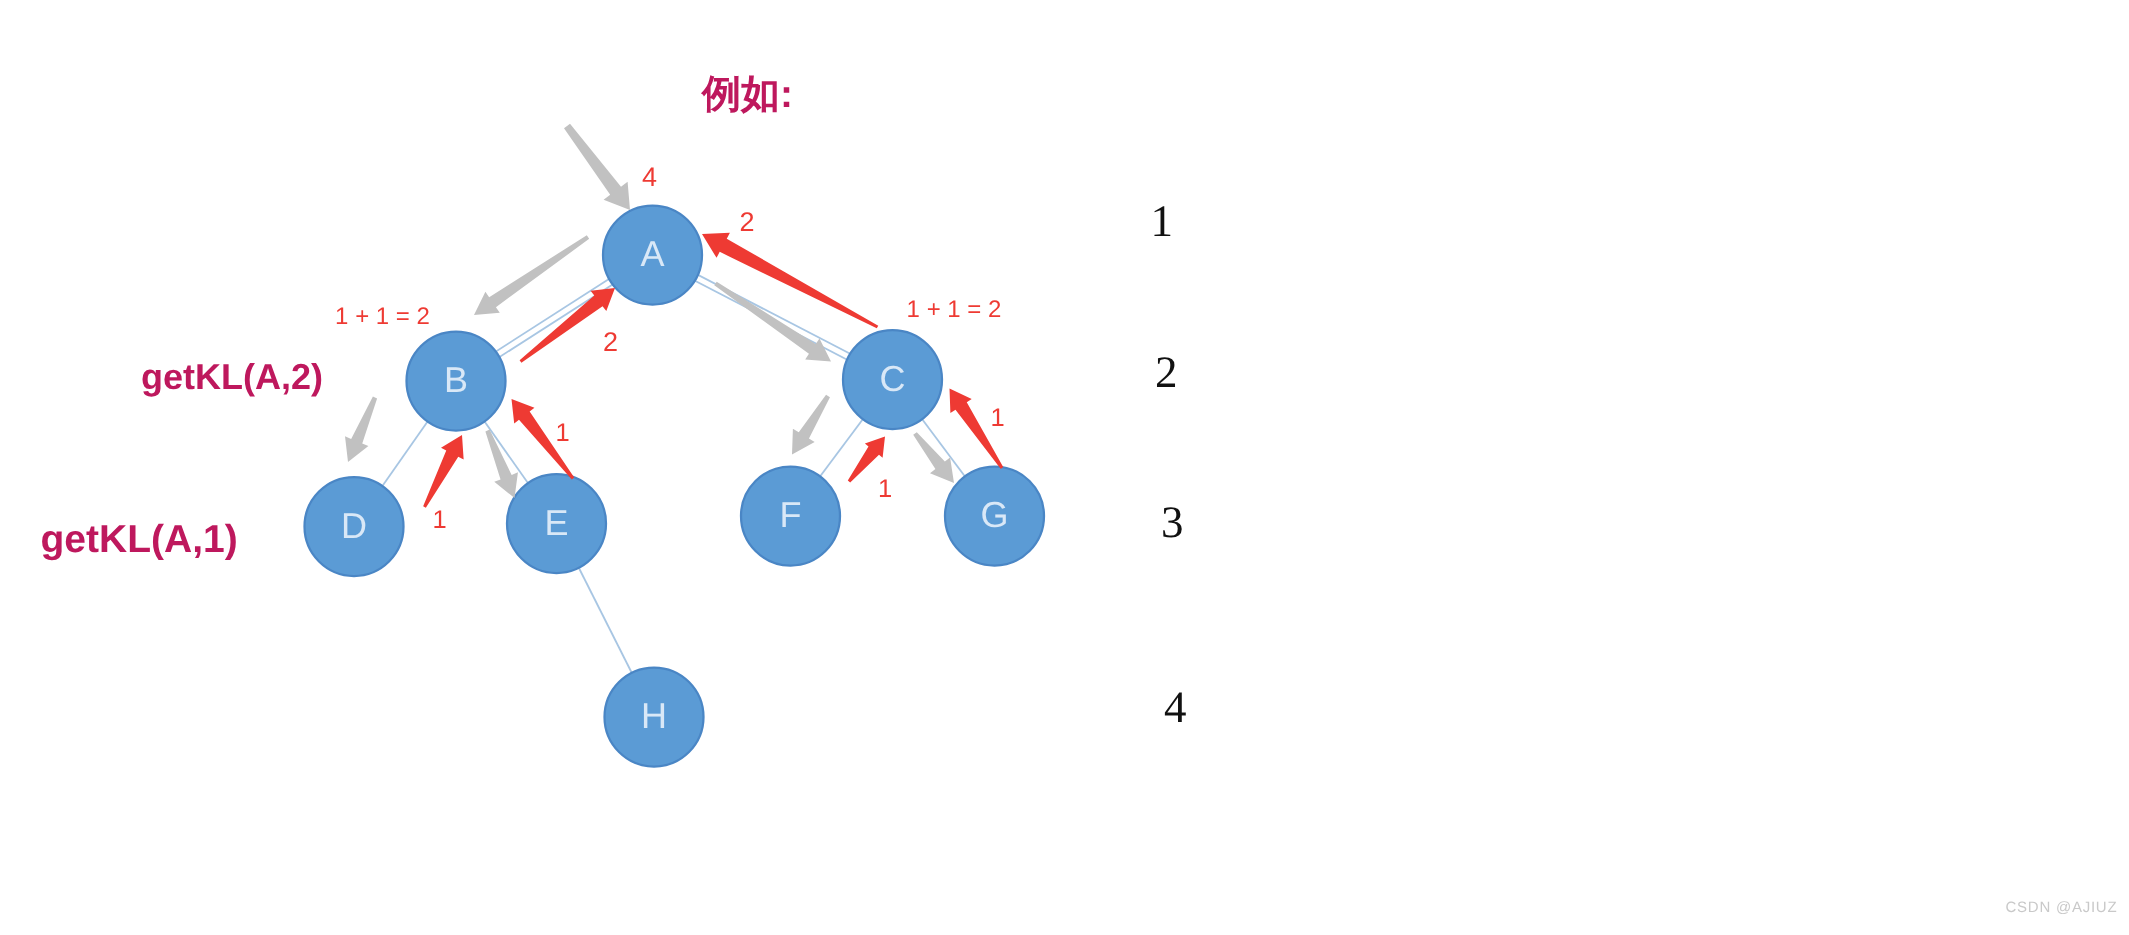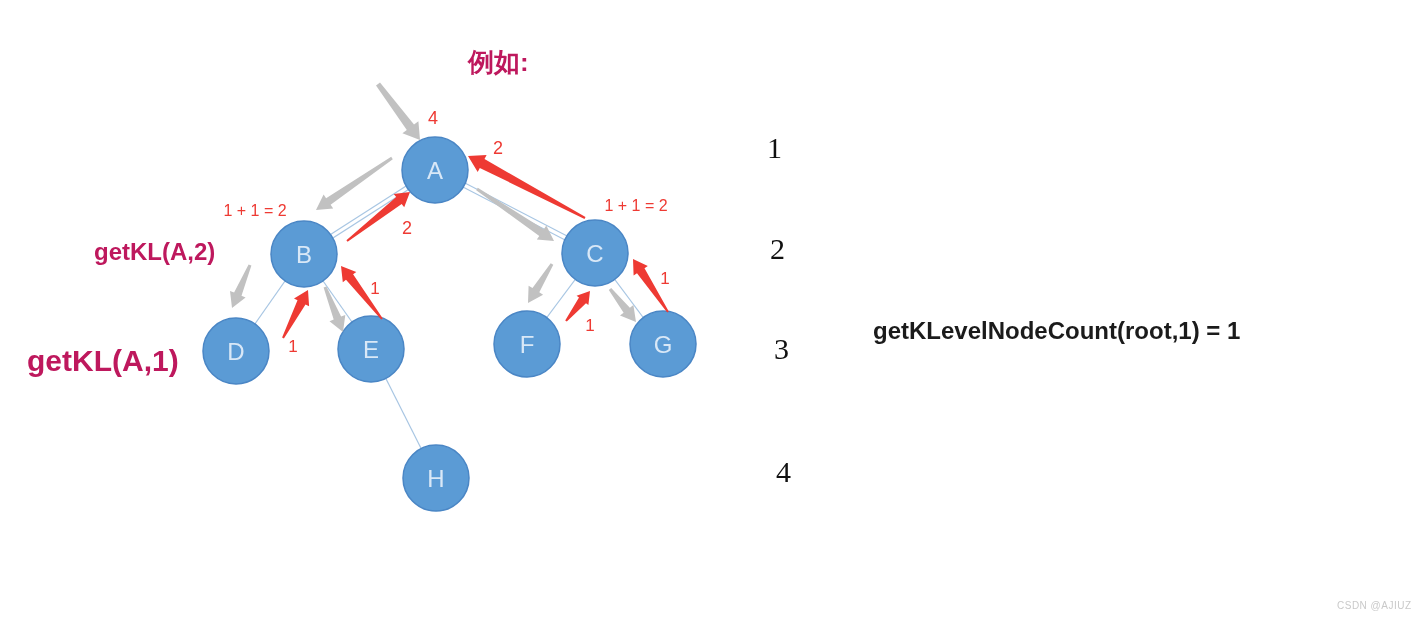--- a/index.html
+++ b/index.html
@@ -10,21 +10,21 @@
     width: 1419px;
     height: 623px;
     background: #ffffff;
     overflow: hidden;
   }
   .abs { position: absolute; white-space: pre; }
   .blk { color: #be185d; font-weight: bold; }
   #example-label   { left: 468px; top: 45px;  font-size: 26px; }
   #call-title      { left: 468px; top: 88px;  font-size: 28px; }
   #kl2-label       { left: 62px;  top: 238px; font-size: 24px; margin-left: 32px; }
-  #kl1-label       { left: 27px;  top: 344px; font-size: 30px; }
+  #kl1-label       { left: 27px;  top: 344px; font-size: 26px; }
   .lvl {
     font-family: "Liberation Serif", serif;
     font-size: 30px;
     color: #111111;
     font-weight: 400;
   }
   #level-1 { left: 767px; top: 131px; }
   #level-2 { left: 770px; top: 232px; }
   #level-3 { left: 774px; top: 332px; }
   #level-4 { left: 776px; top: 455px; }
@@ -101,19 +101,18 @@
   <div id="kl2-label" class="abs blk">getKL(A,2)</div>
 
   <div id="kl1-label" class="abs blk">getKL(A,1)</div>
 
   <div id="level-1" class="abs lvl">1</div>
   <div id="level-2" class="abs lvl">2</div>
   <div id="level-3" class="abs lvl">3</div>
   <div id="level-4" class="abs lvl">4</div>
 
   <div id="results" class="abs">
-    <div>getKLevelNodeCount(root,1) = 1</div>
     
   </div>
 
   <div id="watermark" class="abs">CSDN @AJIUZ</div>
 
 </div>
 
 </body></html>

